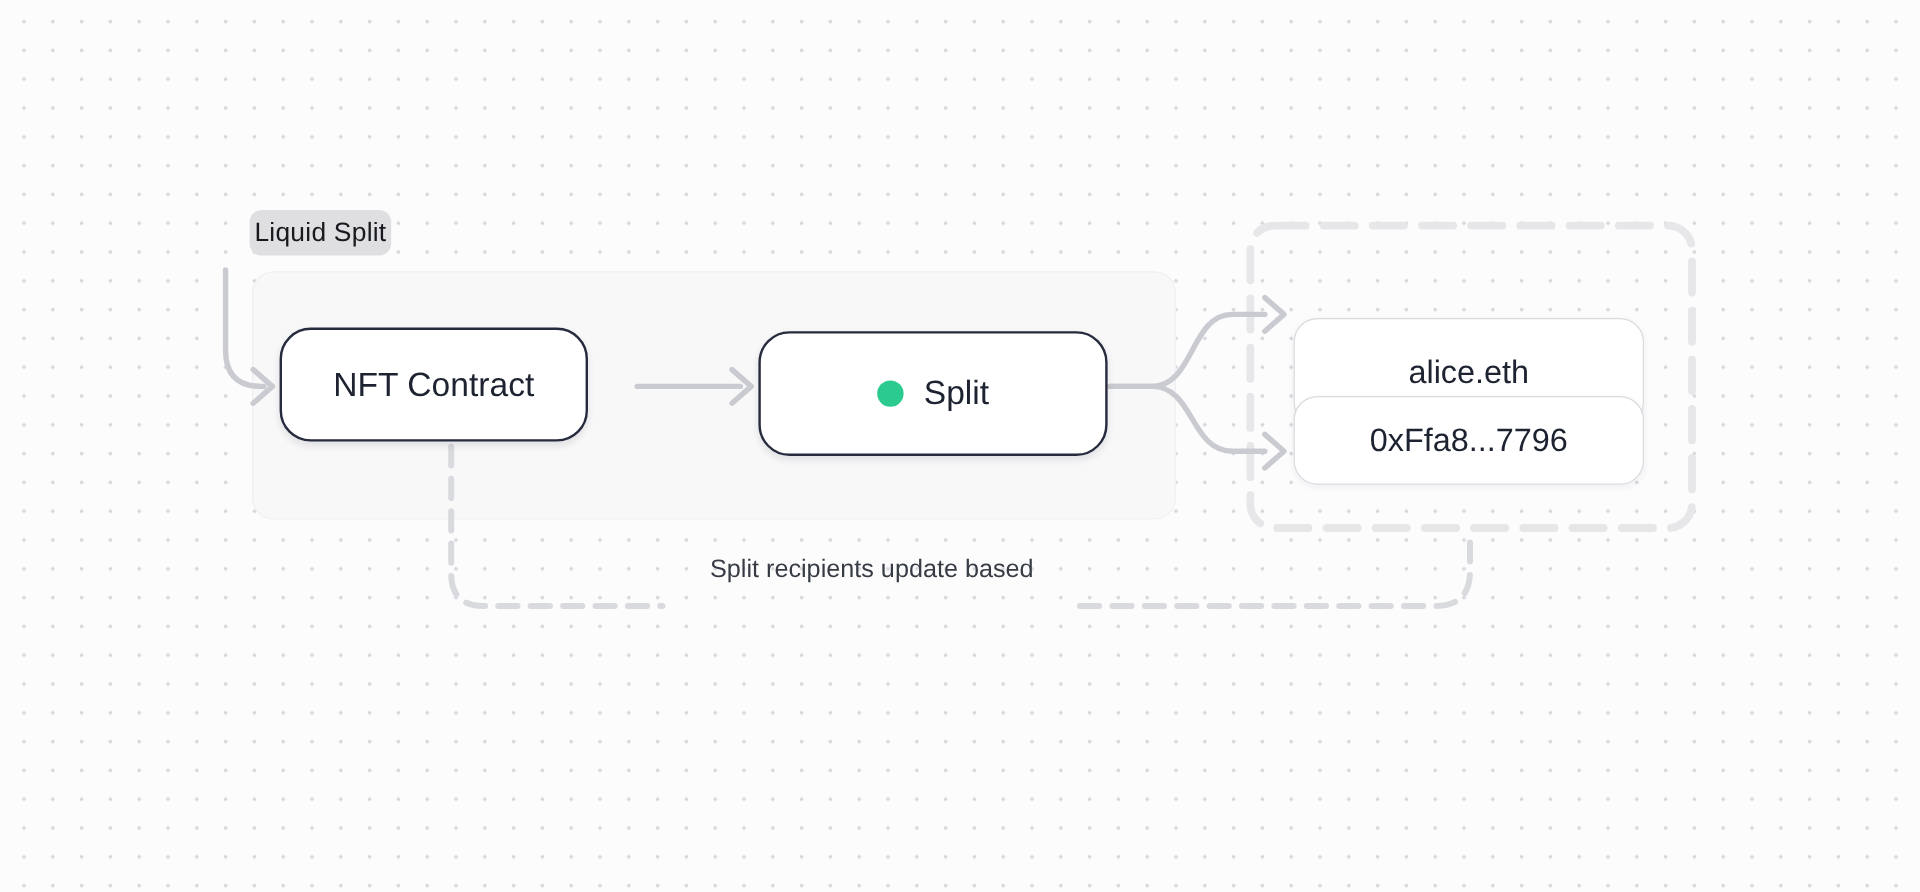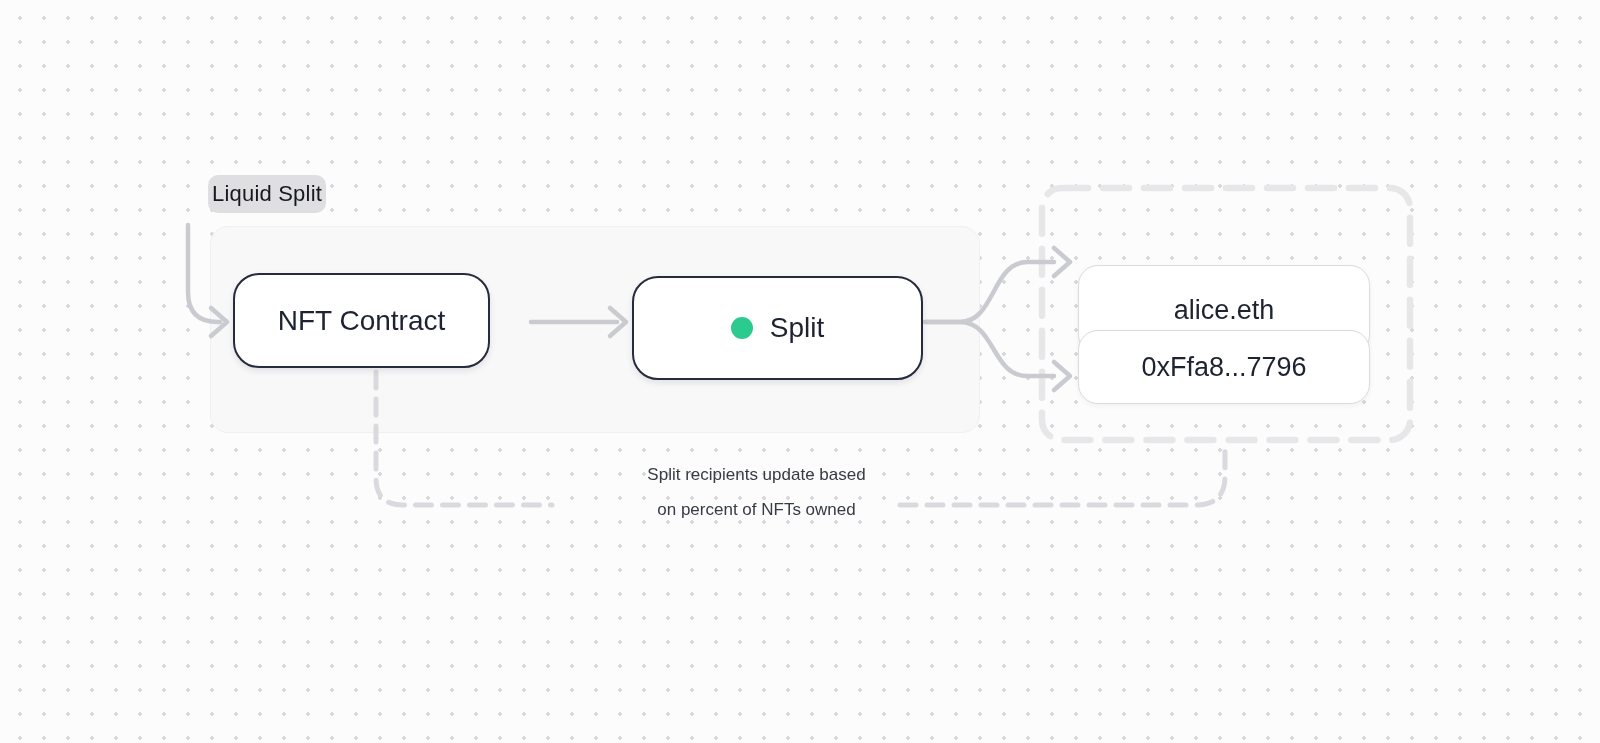--- a/index.html
+++ b/index.html
@@ -88,24 +88,24 @@
   .node-r2    { left: 1078px; top: 330px; width: 292px; height: 74px; }
   .status-dot {
     width: 22px; height: 22px;
     border-radius: 50%;
     background: var(--accent-green);
     margin-right: 17px;
     flex: 0 0 auto;
   }
   .edge-caption {
     position: absolute;
-    left: 544px; top: 457px;
+    left: 514px; top: 457px;
     width: 425px;
     text-align: center;
-    font-size: 17px;
+    font-size: 21px;
     line-height: 35px;
     color: var(--caption-gray);
     z-index: 3;
   }
 </style>
 </head>
 <body>
 
 <div class="panel"></div>
 
@@ -142,14 +142,13 @@
 <div class="node node-secondary node-r1">
   <span>alice.eth</span>
 </div>
 
 <div class="node node-secondary node-r2">
   <span>0xFfa8...7796</span>
 </div>
 
 <div class="edge-caption">
   <div>Split recipients update based</div>
-  <div>on percent of NFTs owned</div>
 </div>
 
 </body></html>

